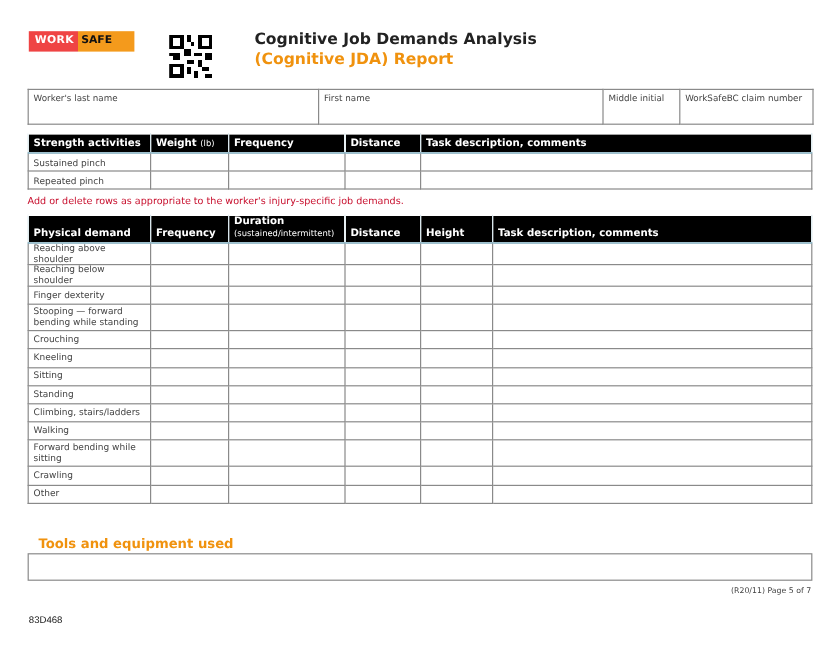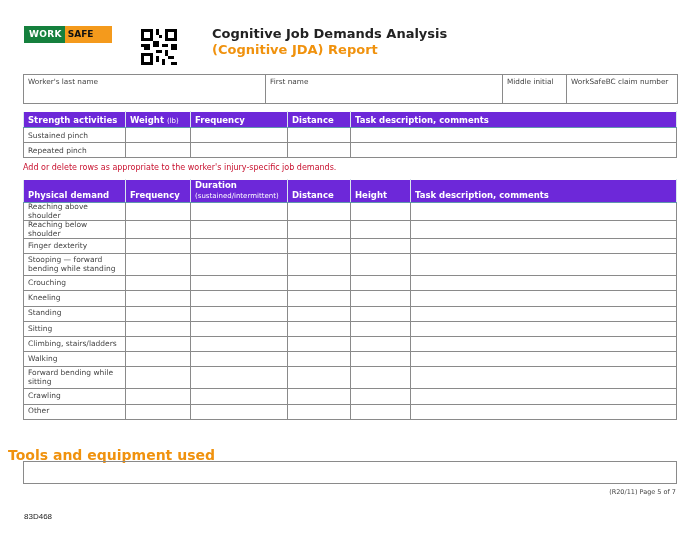--- a/index.html
+++ b/index.html
@@ -1,43 +1,43 @@
 <!DOCTYPE html>
 <html><head>
 <meta charset="utf-8">
 <style>
   html, body { margin:0; padding:0; }
   body { width:700px; height:541px; background:#fff; position:relative; overflow:hidden;
          font-family:"DejaVu Sans", sans-serif; color:#222; }
   .abs { position:absolute; }
   .logo { left:24px; top:26px; height:17px; width:88px; display:flex; font-weight:bold; font-size:9px; line-height:17px; }
-  .logo .w { background:#15803d; color:#fff; padding:0 3px 0 5px; letter-spacing:0.3px; }
+  .logo .w { background:#ef4444; color:#fff; padding:0 3px 0 5px; letter-spacing:0.3px; }
   .logo .s { background:#f49a1c; color:#111; padding:0 2px 0 3px; flex:1; }
   .logo .s b { color:#fff; }
   .qr { left:141px; top:29px; width:36px; height:36px; }
   .title1 { left:212px; top:26px; font-size:13px; font-weight:bold; color:#222;text-align:right; }
   .title2 { left:212px; top:42px; font-size:13px; font-weight:bold; color:#f0920e; }
   table { border-collapse:collapse; position:absolute; table-layout:fixed; }
   td, th { border:1px solid #8a8a8a; padding:0 4px; font-size:7.5px; vertical-align:top; text-align:left; overflow:hidden; }
   .idtable { left:23px; top:74px; width:654px; height:30px; }
   .idtable td { color:#444; font-size:7.3px; padding-top:2px; }
-  th.hdr { background:#6d28d9; color:#fff; font-weight:bold; font-size:8.5px; vertical-align:bottom; padding-bottom:2px; border-color:#fff #d8e6ec #5f97ad #d8e6ec; }
+  th.hdr { background:#000000; color:#fff; font-weight:bold; font-size:8.5px; vertical-align:bottom; padding-bottom:2px; border-color:#fff #d8e6ec #5f97ad #d8e6ec; }
   th.hdr .small { font-weight:normal; font-size:7px; }
   .strength { left:23px; top:111px; width:654px; }
   .strength tr.h { height:16px; }
   .strength tr.r { height:15px; }
   .strength td { color:#444; vertical-align:middle; }
   .note { left:23px; top:163px; font-size:8px; color:#c8102e; }
   .physical { left:23px; top:179px; width:654px; }
   .physical tr.h { height:21px; }
   .physical tr.r { height:15.2px; }
   .physical tr.r2 { height:22px; }
   .physical td { color:#444; vertical-align:middle; line-height:8.5px; }
   .physical tr.ex td { color:#c8102e; vertical-align:top; padding-top:1px; }
-  .tools-label { left:8px; top:447px; font-size:14px; font-weight:bold; color:#f0920e; }
+  .tools-label { left:32px; top:447px; font-size:11px; font-weight:bold; color:#f0920e; }
   .tools-box { left:23px; top:461px; width:652px; height:21px; border:1px solid #8a8a8a; }
   .form-id { left:24px; top:512px; font-size:8px; color:#222; font-family:"Liberation Sans", sans-serif; }
   .page { right:24px; top:488px; font-size:6.5px; color:#444; }
 </style>
 </head>
 <body>
 
 <div class="abs logo">
   <span class="w">WORK</span>
   <span class="s"><span>SAFE</span> <b>BC</b></span>
@@ -180,29 +180,29 @@
       </tr>
   <tr class="r">
         <td>Kneeling</td>
         <td></td>
         <td></td>
         <td></td>
         <td></td>
         <td></td>
       </tr>
   <tr class="r">
+        <td>Sitting</td>
+        <td></td>
+        <td></td>
+        <td></td>
+        <td></td>
+        <td></td>
+      </tr>
+  <tr class="r">
         <td>Standing</td>
-        <td></td>
-        <td></td>
-        <td></td>
-        <td></td>
-        <td></td>
-      </tr>
-  <tr class="r">
-        <td>Sitting</td>
         <td></td>
         <td></td>
         <td></td>
         <td></td>
         <td></td>
       </tr>
   <tr class="r">
         <td>Climbing, stairs/ladders</td>
         <td></td>
         <td></td>

